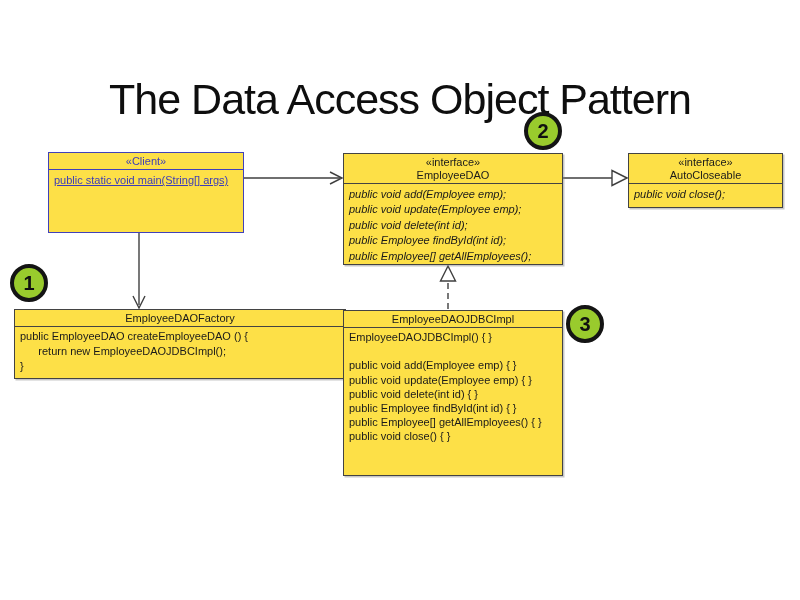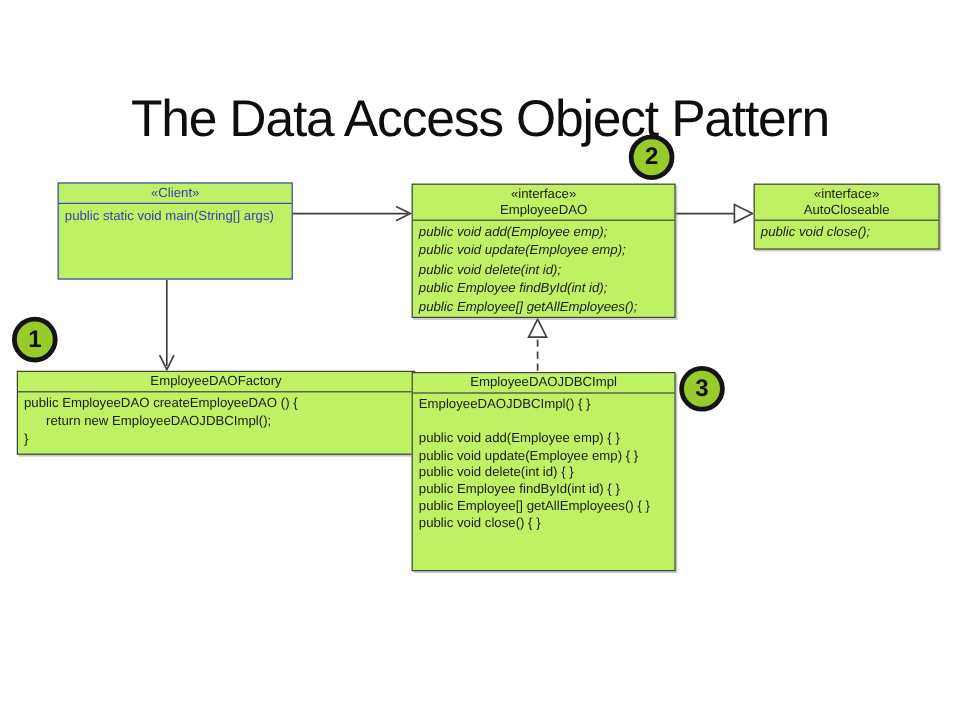--- a/index.html
+++ b/index.html
@@ -8,38 +8,38 @@
     font-family:"Liberation Sans",sans-serif;overflow:hidden;
   }
   
   .slide-title{
     position:absolute;top:46px;left:0;right:0;
     text-align:center;font-size:43px;letter-spacing:-1px;
     color:#0e0e0e;font-weight:normal;white-space:nowrap;
   }
   
   .uml-box{
-    position:absolute;background:#bef264;
+    position:absolute;background:#fde047;
     border:1.5px solid #434343;
     box-shadow:1.5px 1.5px 0 rgba(130,130,130,.45);
     font-size:11px;color:#1a1a1a;box-sizing:border-box;
   }
   .uml-header{
     text-align:center;border-bottom:1.5px solid #434343;
     padding:2px 2px 1px 2px;line-height:13px;
   }
   .uml-body{padding:3px 5px;line-height:15.4px;}
   .uml-body.italic{font-style:italic;}
   .member-line{white-space:pre;}
   
   .client-box{
     border:1.2px solid #4141ba;box-shadow:none;color:#3c3cb8;
   }
   .client-box .uml-header{border-bottom:1.2px solid #4141ba;}
-  .link-line{color:#3c3cb8;cursor:pointer;}
+  .link-line{color:#3c3cb8;text-decoration:underline;cursor:pointer;}
   
   #client-box {left:48px; top:152px; width:196px; height:81px;}
   #dao-box    {left:343px;top:153px; width:220px; height:112px;}
   #ac-box     {left:628px;top:153px; width:155px; height:55px;}
   #factory-box{left:14px; top:309px; width:332px; height:70px;}
   #impl-box   {left:343px;top:310px; width:220px; height:166px;}
   #factory-box .uml-body{line-height:15px;padding:2px 5px;}
   #impl-box .uml-body{line-height:14.2px;padding:2px 5px;}
   
   #connectors{position:absolute;left:0;top:0;pointer-events:none;}

